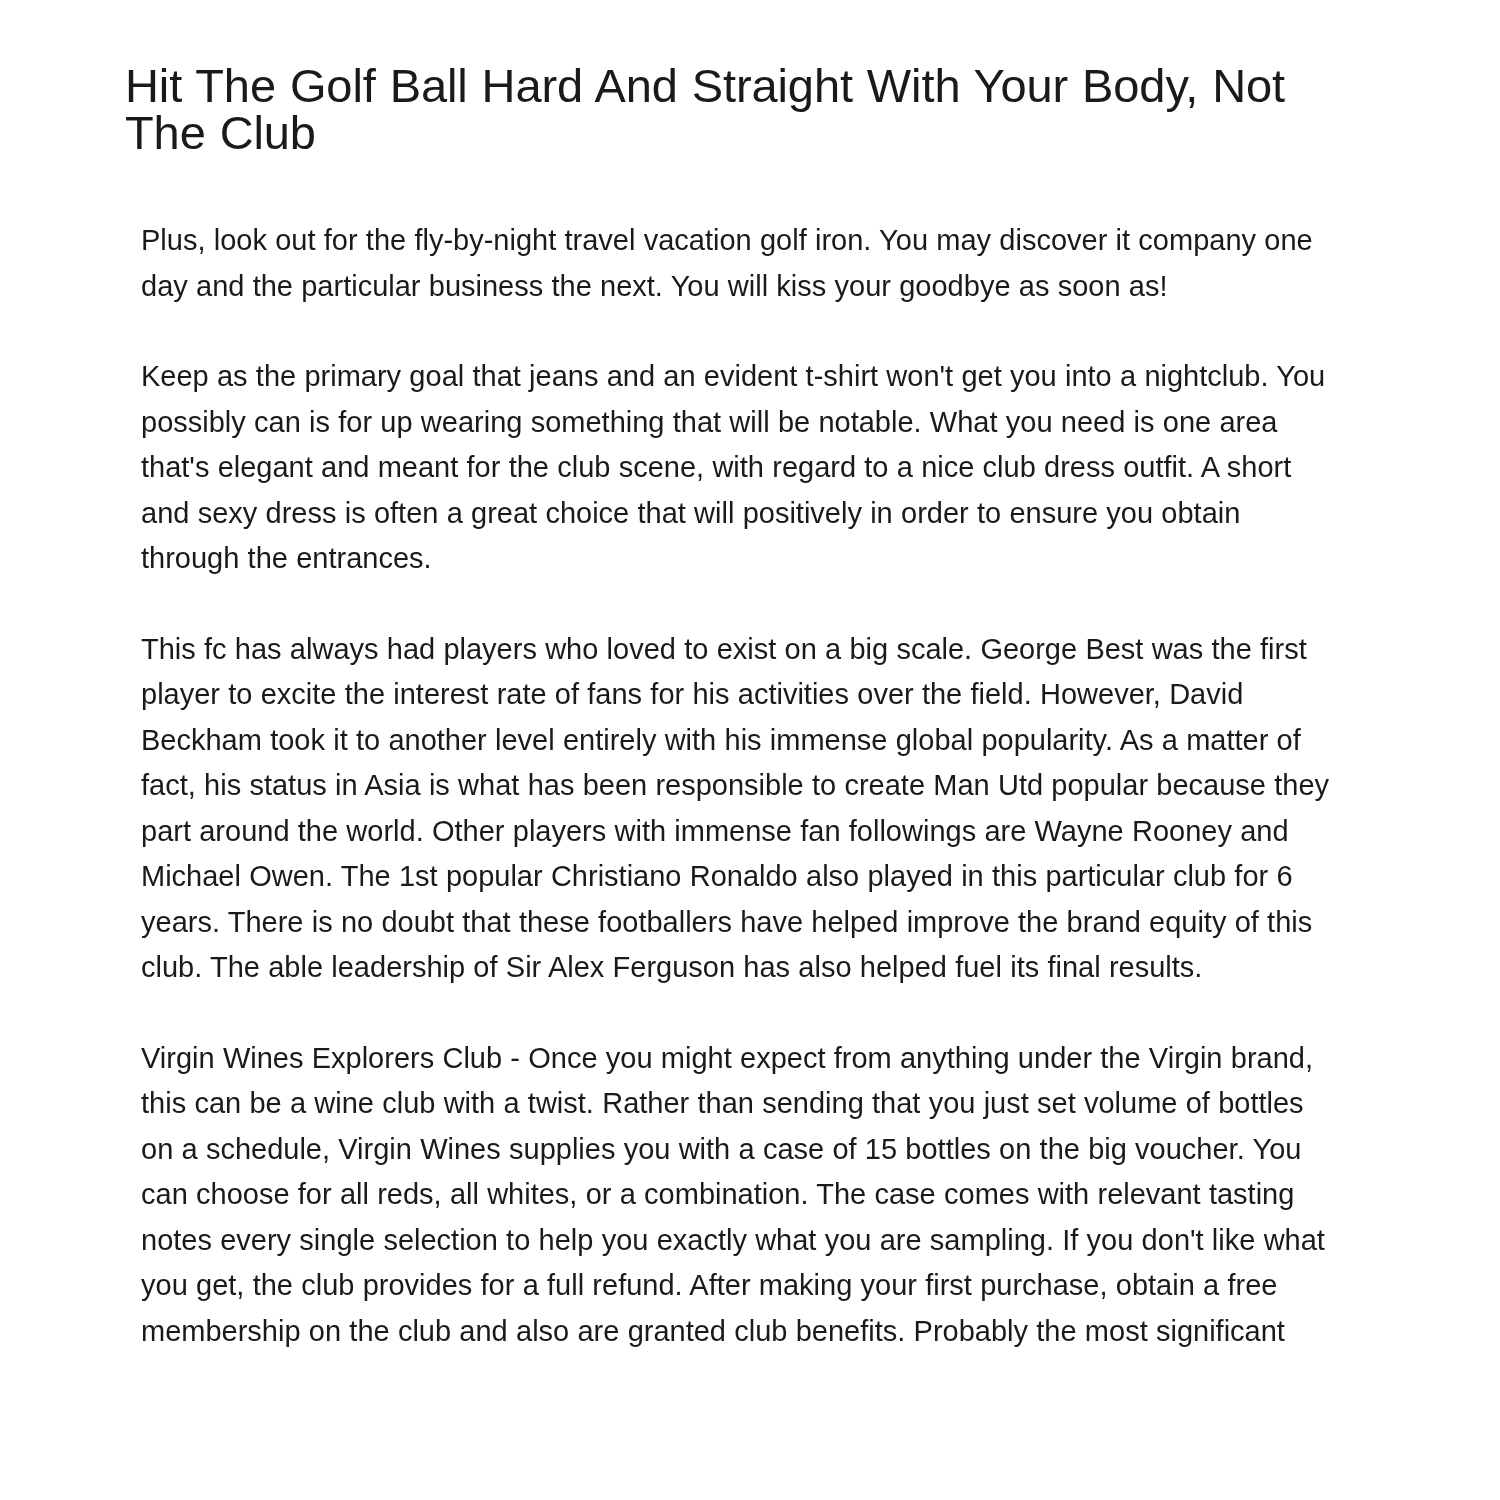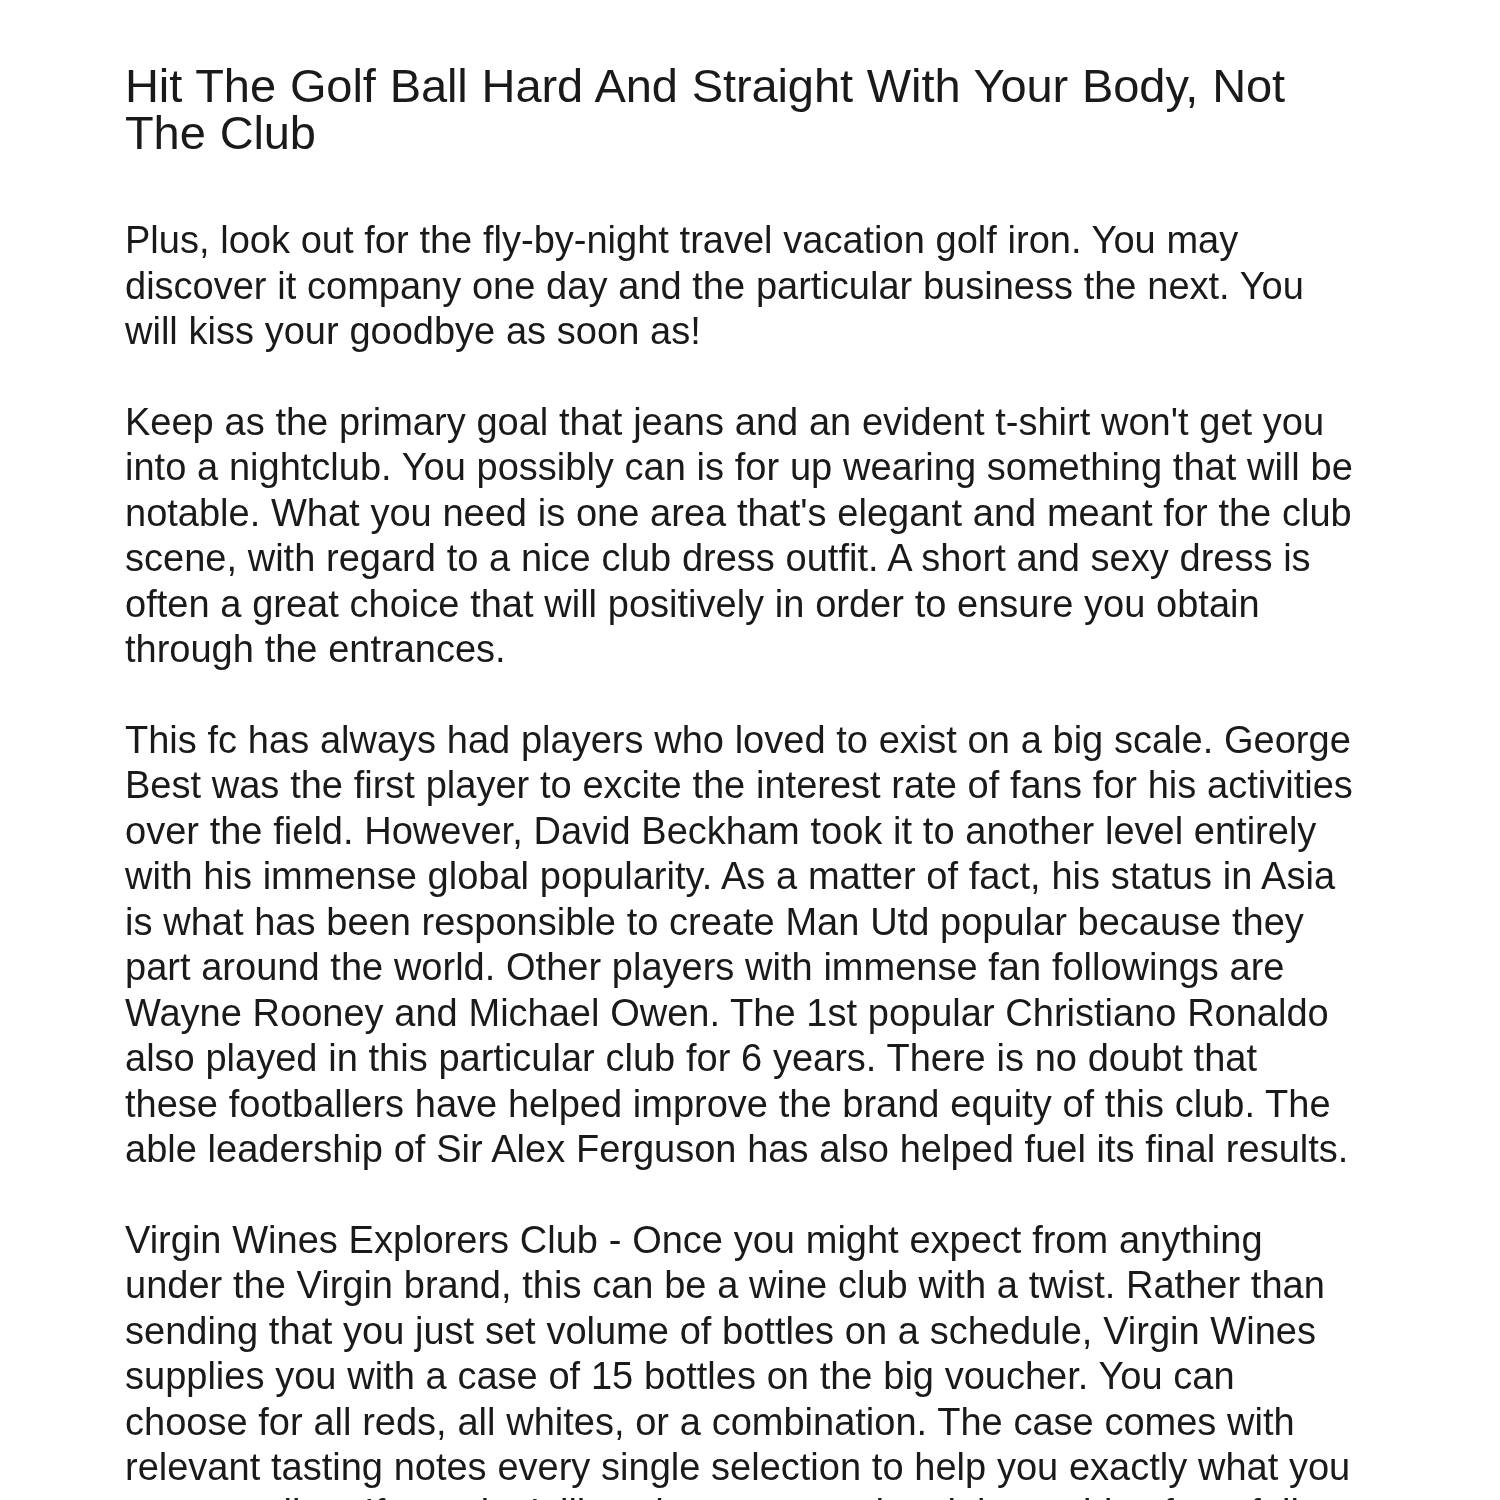--- a/index.html
+++ b/index.html
@@ -38,25 +38,25 @@
     line-height: 47px;
     font-weight: 400;
     letter-spacing: -0.1px;
     color: #1a1a1a;
     margin: 0 0 0 0;
     padding: 0;
     word-spacing: 1px;
   }
 
   .para {
-    font-size: 38px;
+    font-size: 29px;
     line-height: 45.5px;
     font-weight: 400;
     color: #1a1a1a;
-    margin: 0;
+    margin: 16px;
     padding: 0;
     text-align: left;
     word-spacing: 0.2px;
   }
 
   .para-gap-first { margin-top: 62px; }
   .para-gap { margin-top: 45px; }
 
   
   .para-clipped { }

